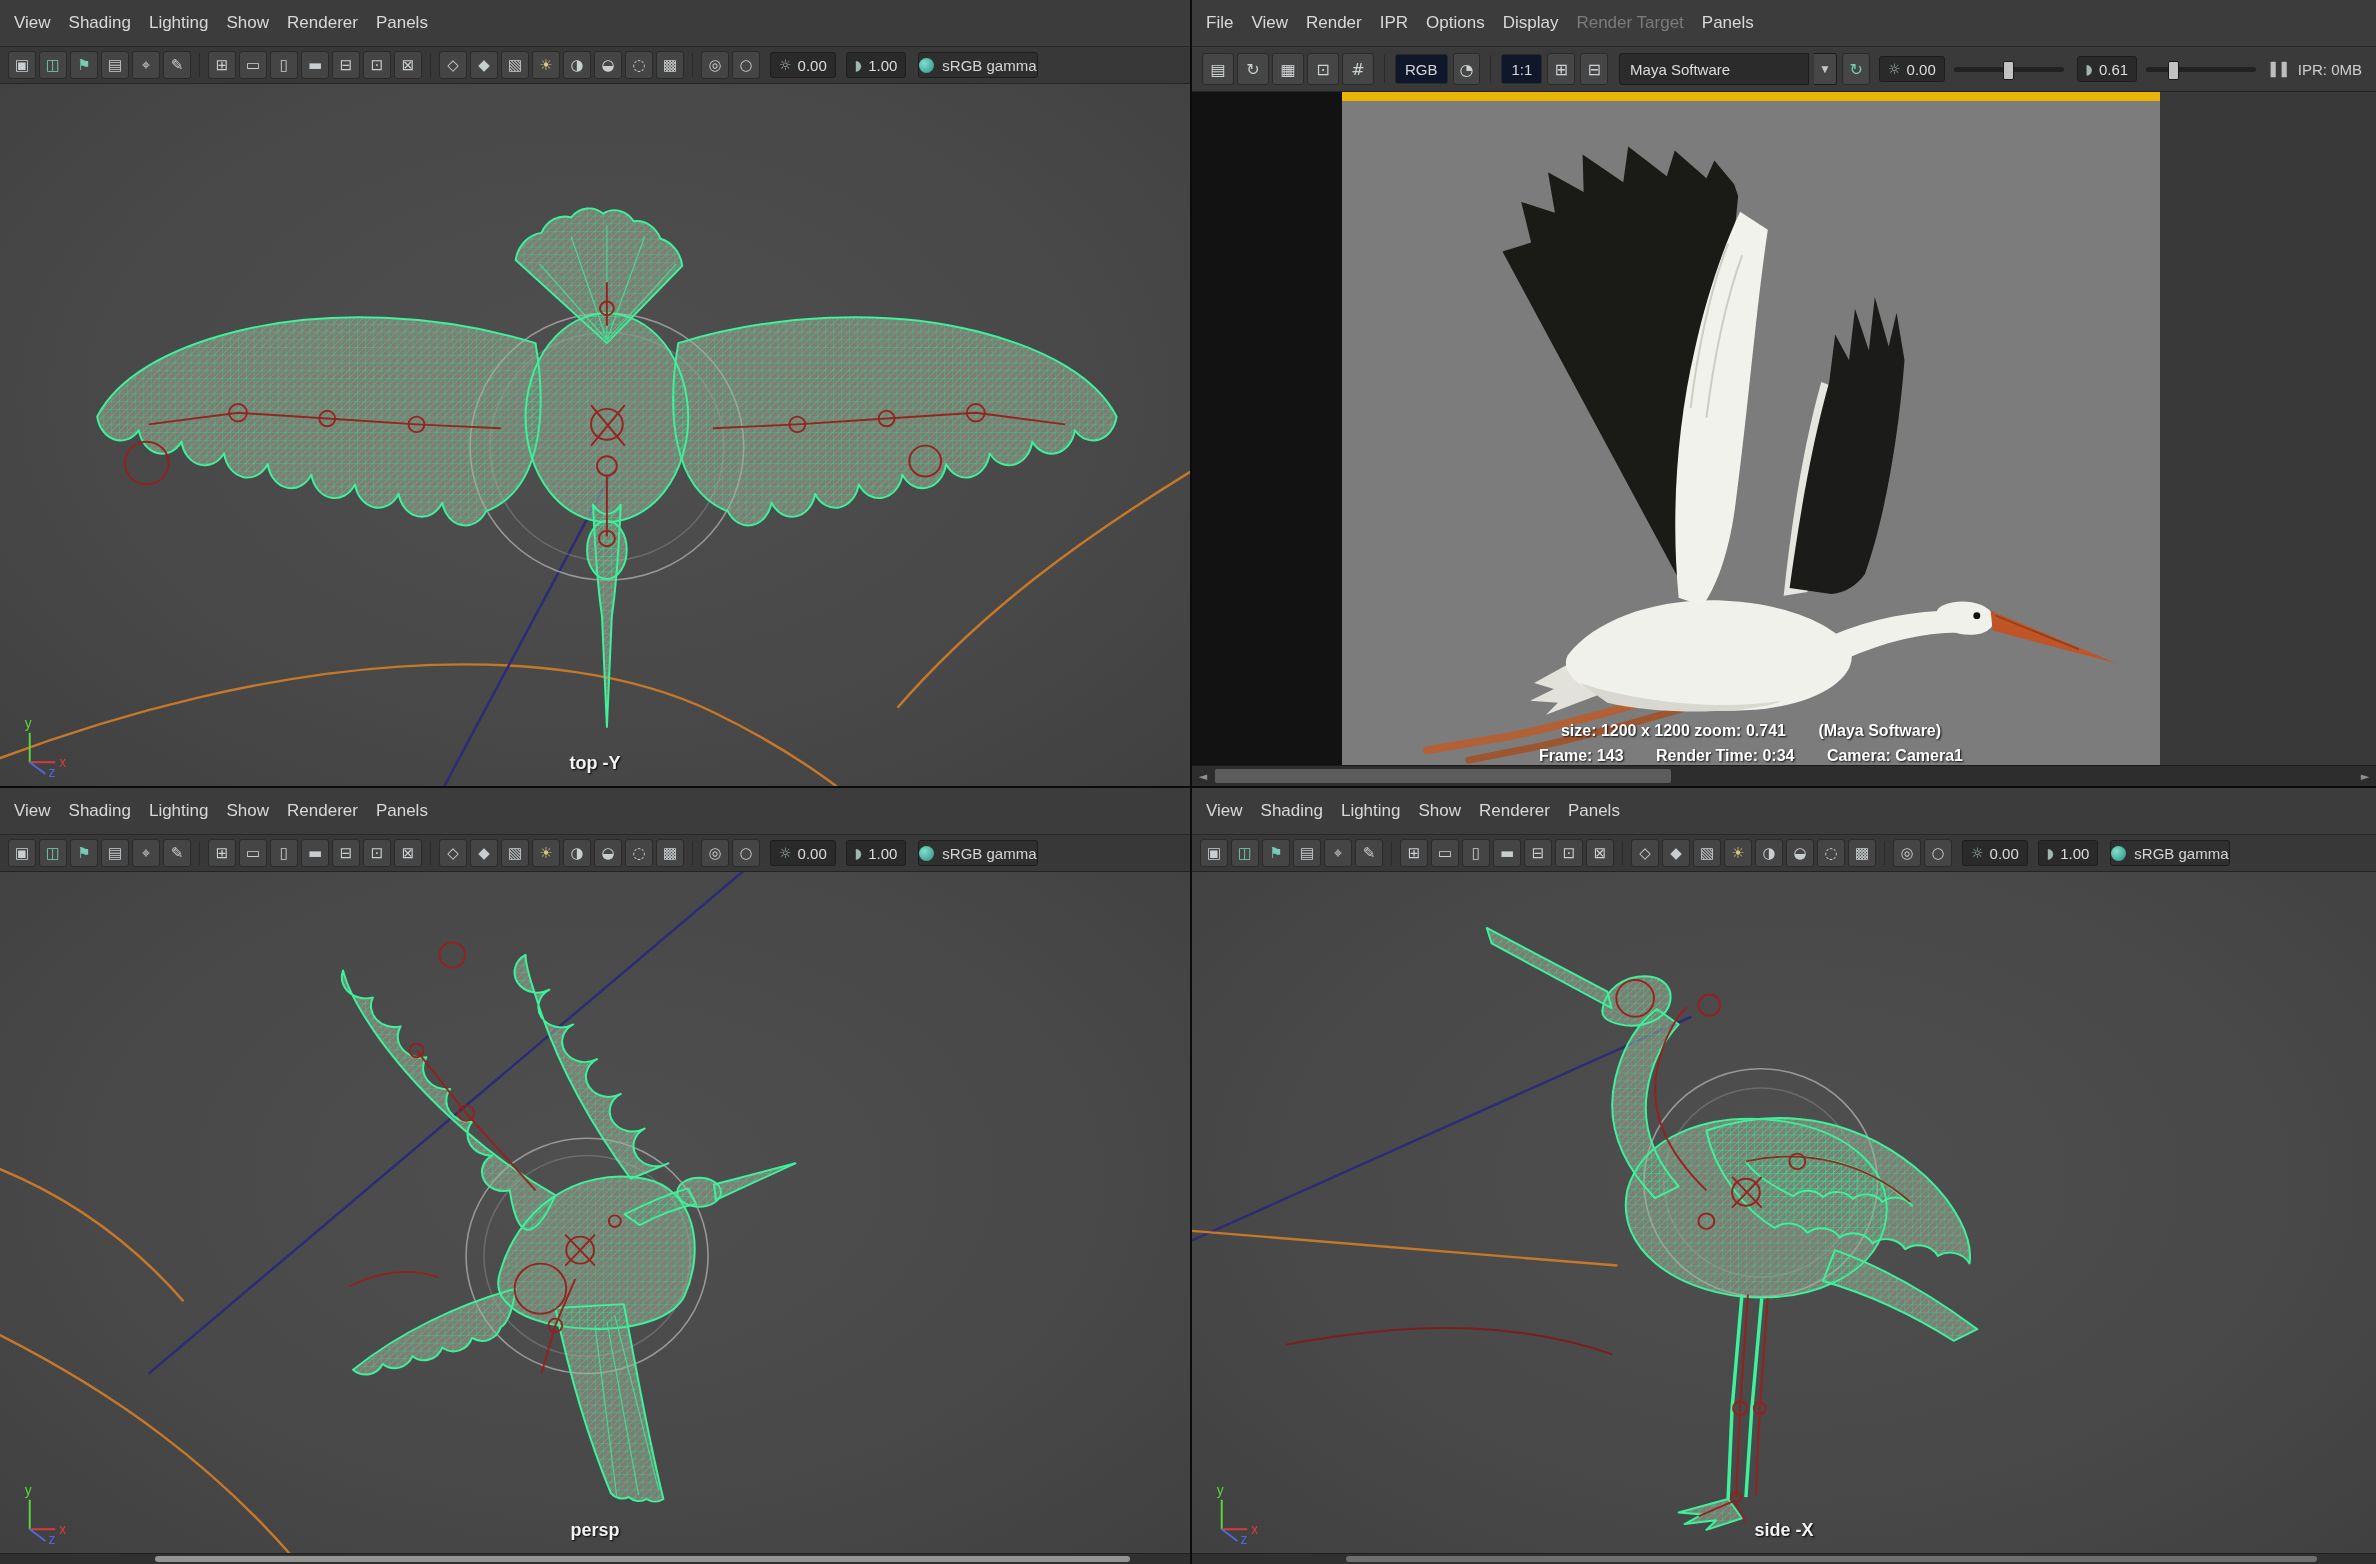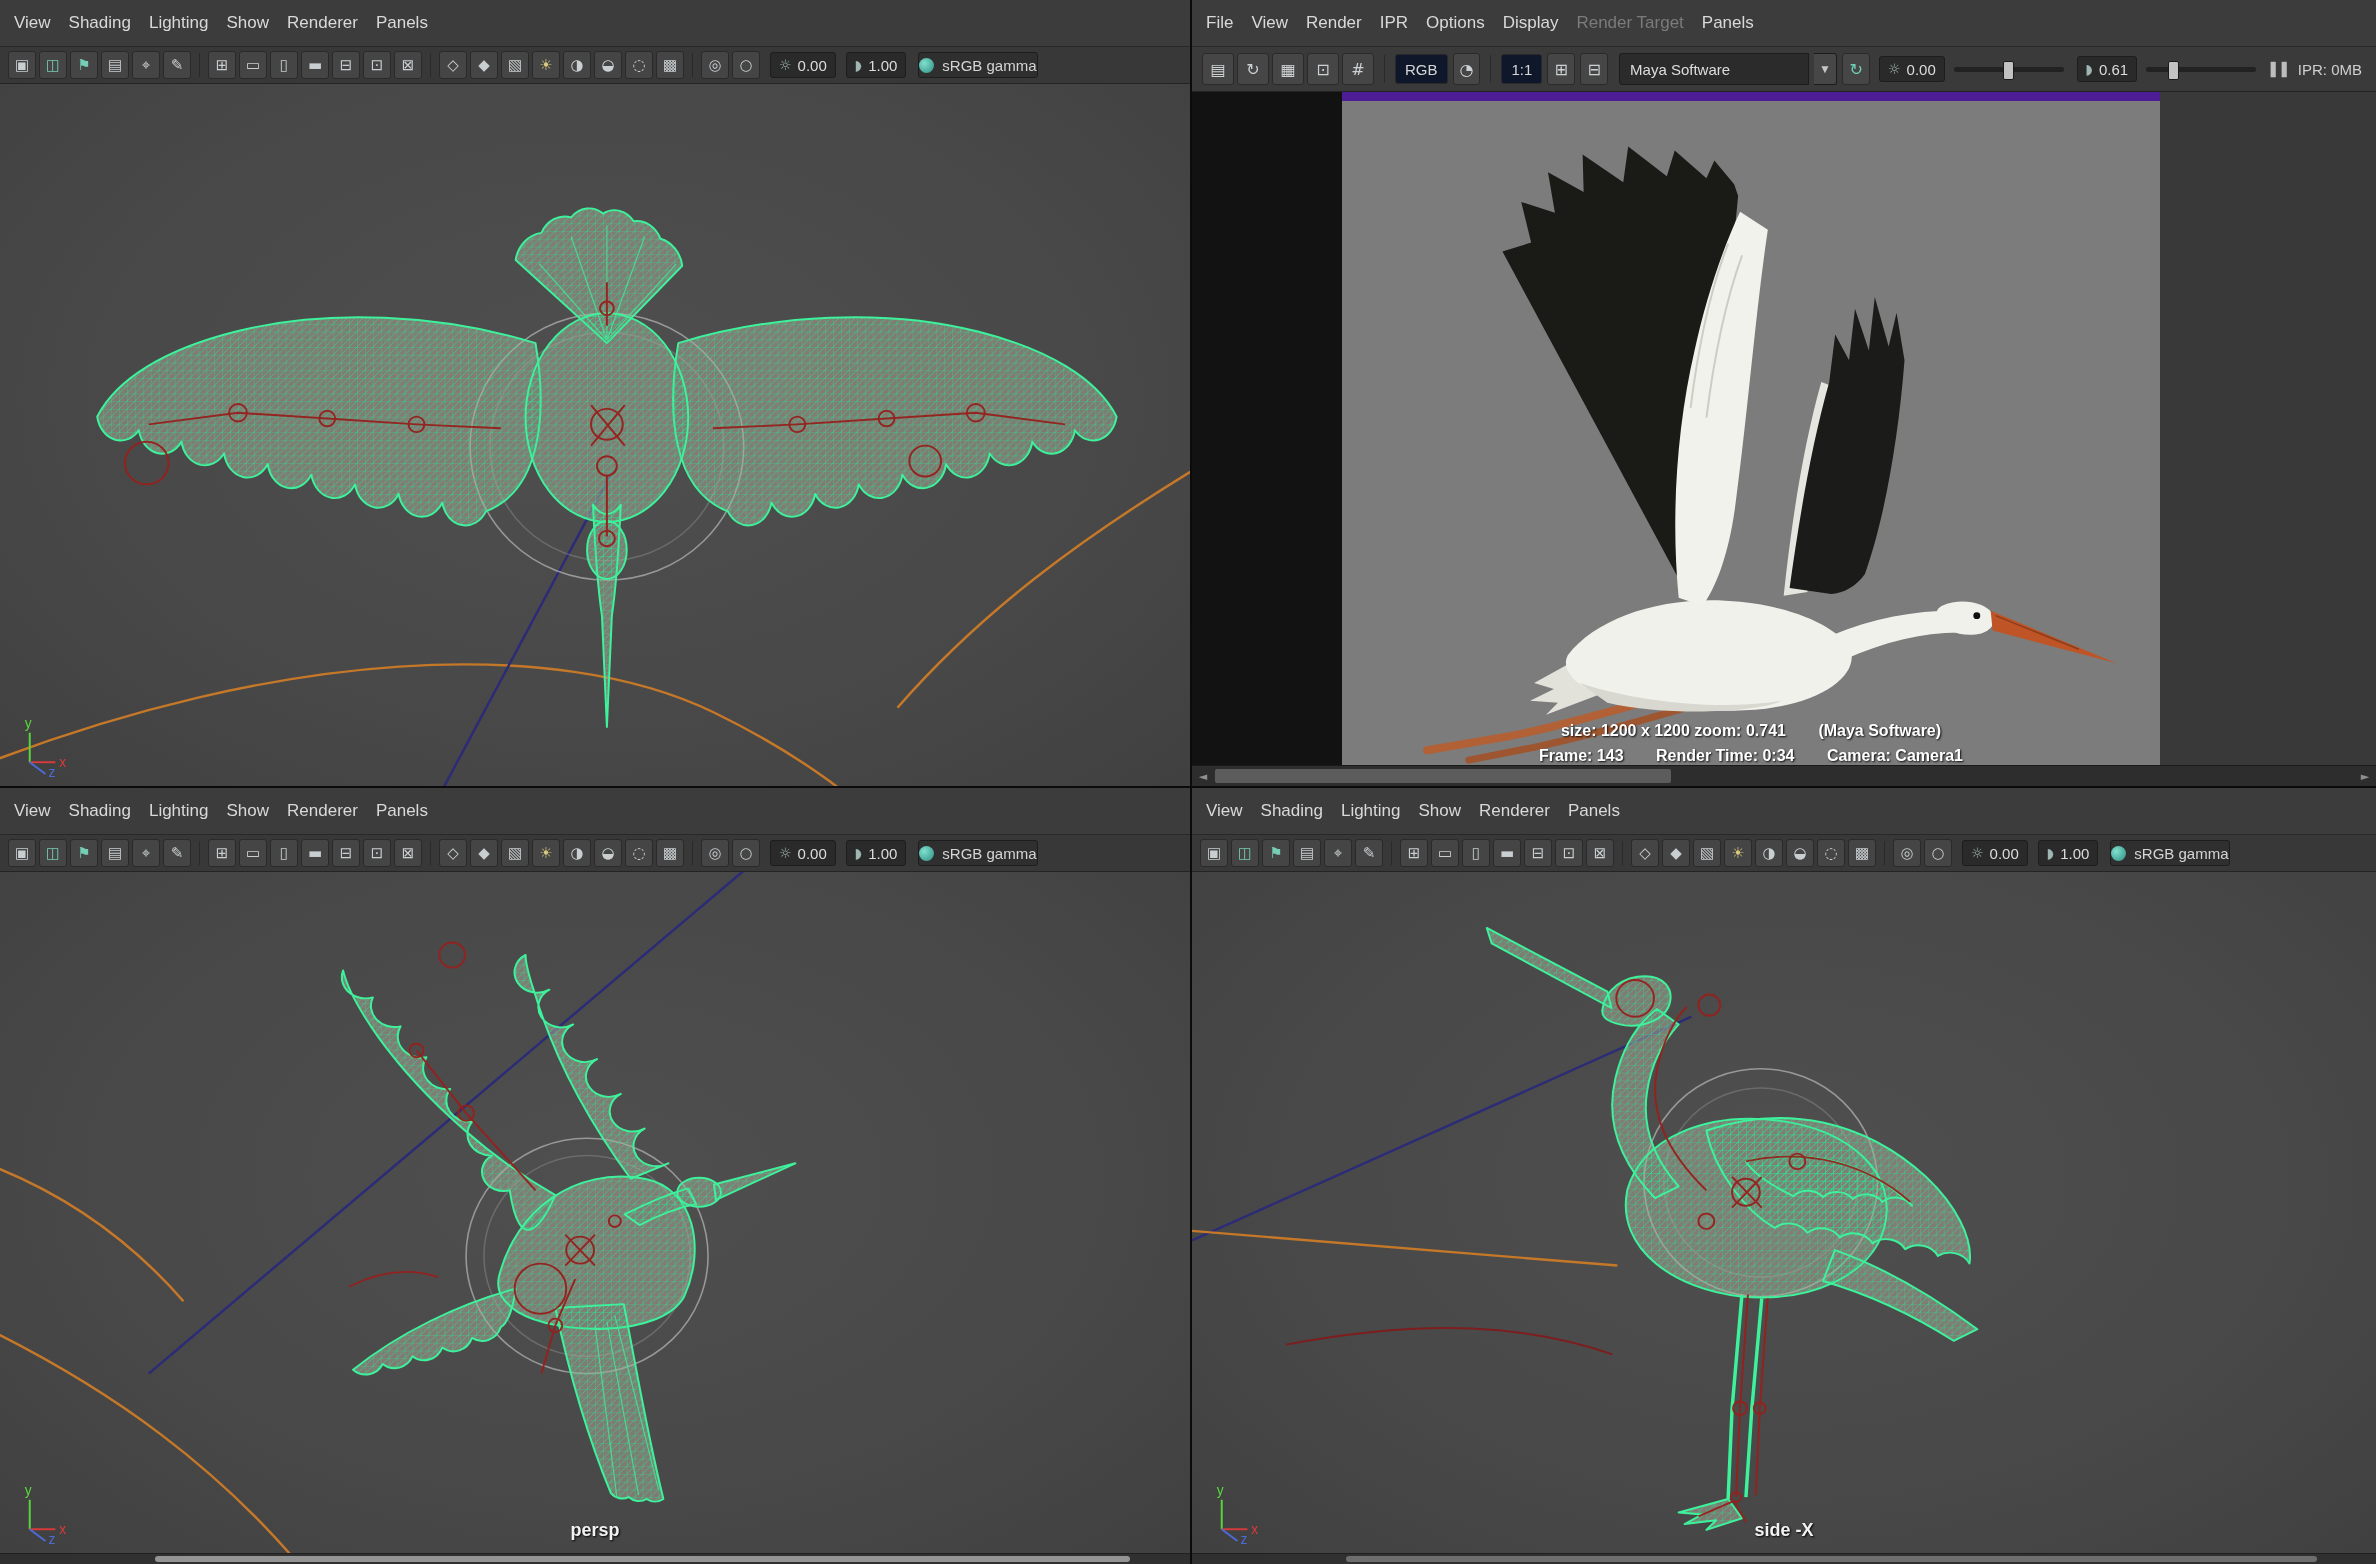--- a/index.html
+++ b/index.html
@@ -66,21 +66,21 @@
                    color:#ddd;font-size:15px;display:flex;align-items:center;padding:0 10px;margin-left:6px;}
   .select-arrow{height:30px;width:26px;background:#474747;border:1px solid #1c1c1c;border-left:none;
                 border-radius:0 3px 3px 0;color:#c5c5c5;font-size:12px;display:flex;align-items:center;justify-content:center;}
   .rt-slider{width:127px;height:5px;background:#222;border-radius:2px;position:relative;margin:0 4px;}
   .rt-slider .thumb{position:absolute;top:-6px;width:9px;height:17px;background:#c2c2c2;border:1px solid #1a1a1a;border-radius:2px;}
   .rt-slider.s1 .thumb{left:45%;}
   .rt-slider.s2 .thumb{left:20%;}
   .ipr-mem{margin-left:auto;color:#cfcfcf;font-size:15px;padding-right:4px;white-space:nowrap;}
   .pause-glyph{color:#bdbdbd;font-size:13px;letter-spacing:1px;margin-left:6px;font-family:"DejaVu Sans",sans-serif;}
 
-  .render-canvas{flex:1;display:flex;background:#4c1d95;overflow:hidden;}
+  .render-canvas{flex:1;display:flex;background:#eab308;overflow:hidden;}
   .rc-left{width:150px;flex:0 0 150px;background:#121212;}
   .rc-right{flex:1;background:#393939;}
   .render-image{width:818px;flex:0 0 818px;height:674px;margin-top:9px;background:#7c7c7c;position:relative;overflow:hidden;}
   .render-image svg{position:absolute;inset:0;width:100%;height:100%;}
   .render-status{position:absolute;bottom:6px;left:0;right:0;text-align:center;color:#fff;font-size:16px;
                  font-weight:bold;text-shadow:1px 1px 2px rgba(0,0,0,.9);line-height:1.55;pointer-events:none;}
   .render-status span{margin:0 14px;}
 
   .render-scrollbar{height:20px;flex:0 0 20px;background:#2d2d2d;border-top:1px solid #1a1a1a;
                     display:flex;align-items:center;}
@@ -192,20 +192,21 @@
         </g>
       </svg>
       <svg class="axis-gizmo" width="59" height="63" viewBox="0 0 60 64">
         <line x1="16" y1="48" x2="16" y2="18" stroke="#57d73b" stroke-width="2"></line>
         <line x1="16" y1="48" x2="42" y2="48" stroke="#d73b3b" stroke-width="2"></line>
         <line x1="16" y1="48" x2="32" y2="60" stroke="#4b6bd7" stroke-width="2"></line>
         <text x="11" y="13" fill="#57d73b" font-size="14">y</text>
         <text x="46" y="53" fill="#d73b3b" font-size="14">x</text>
         <text x="35" y="63" fill="#4b6bd7" font-size="14">z</text>
       </svg>
+      <div class="vp-label">top -Y</div>
     </div>
   </div>
 
   <div class="pane">
     <div class="vp-menubar">
         <span class="menu-item">File</span>
         <span class="menu-item">View</span>
         <span class="menu-item">Render</span>
         <span class="menu-item">IPR</span>
         <span class="menu-item">Options</span>

